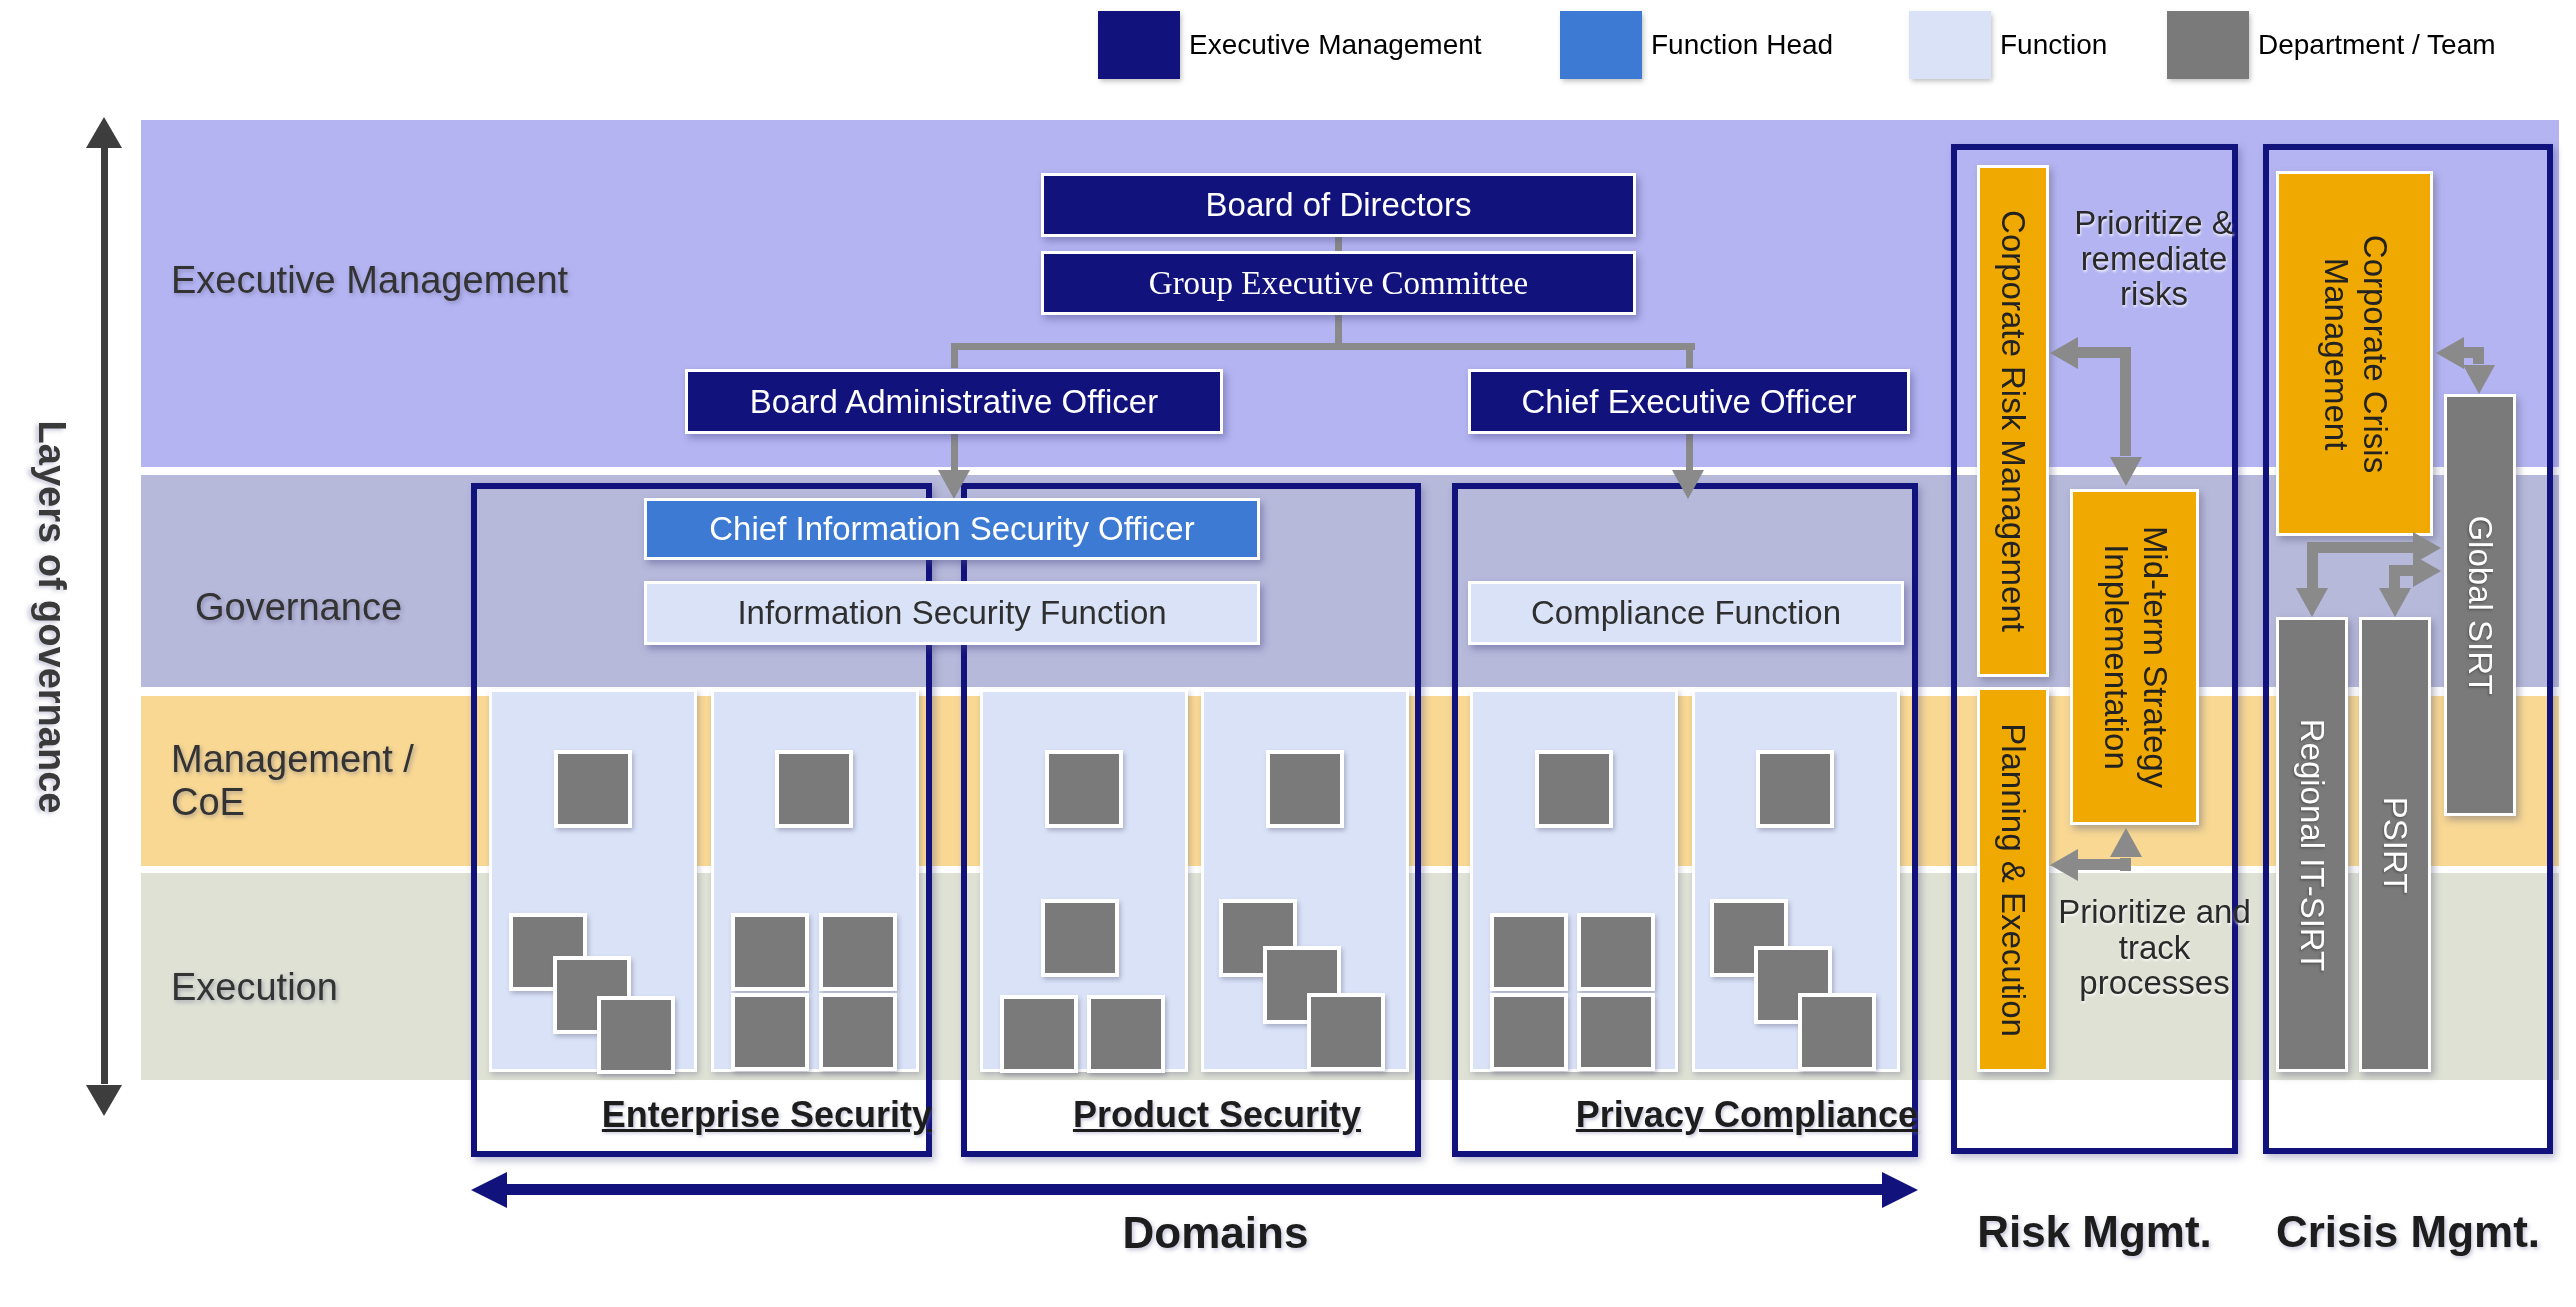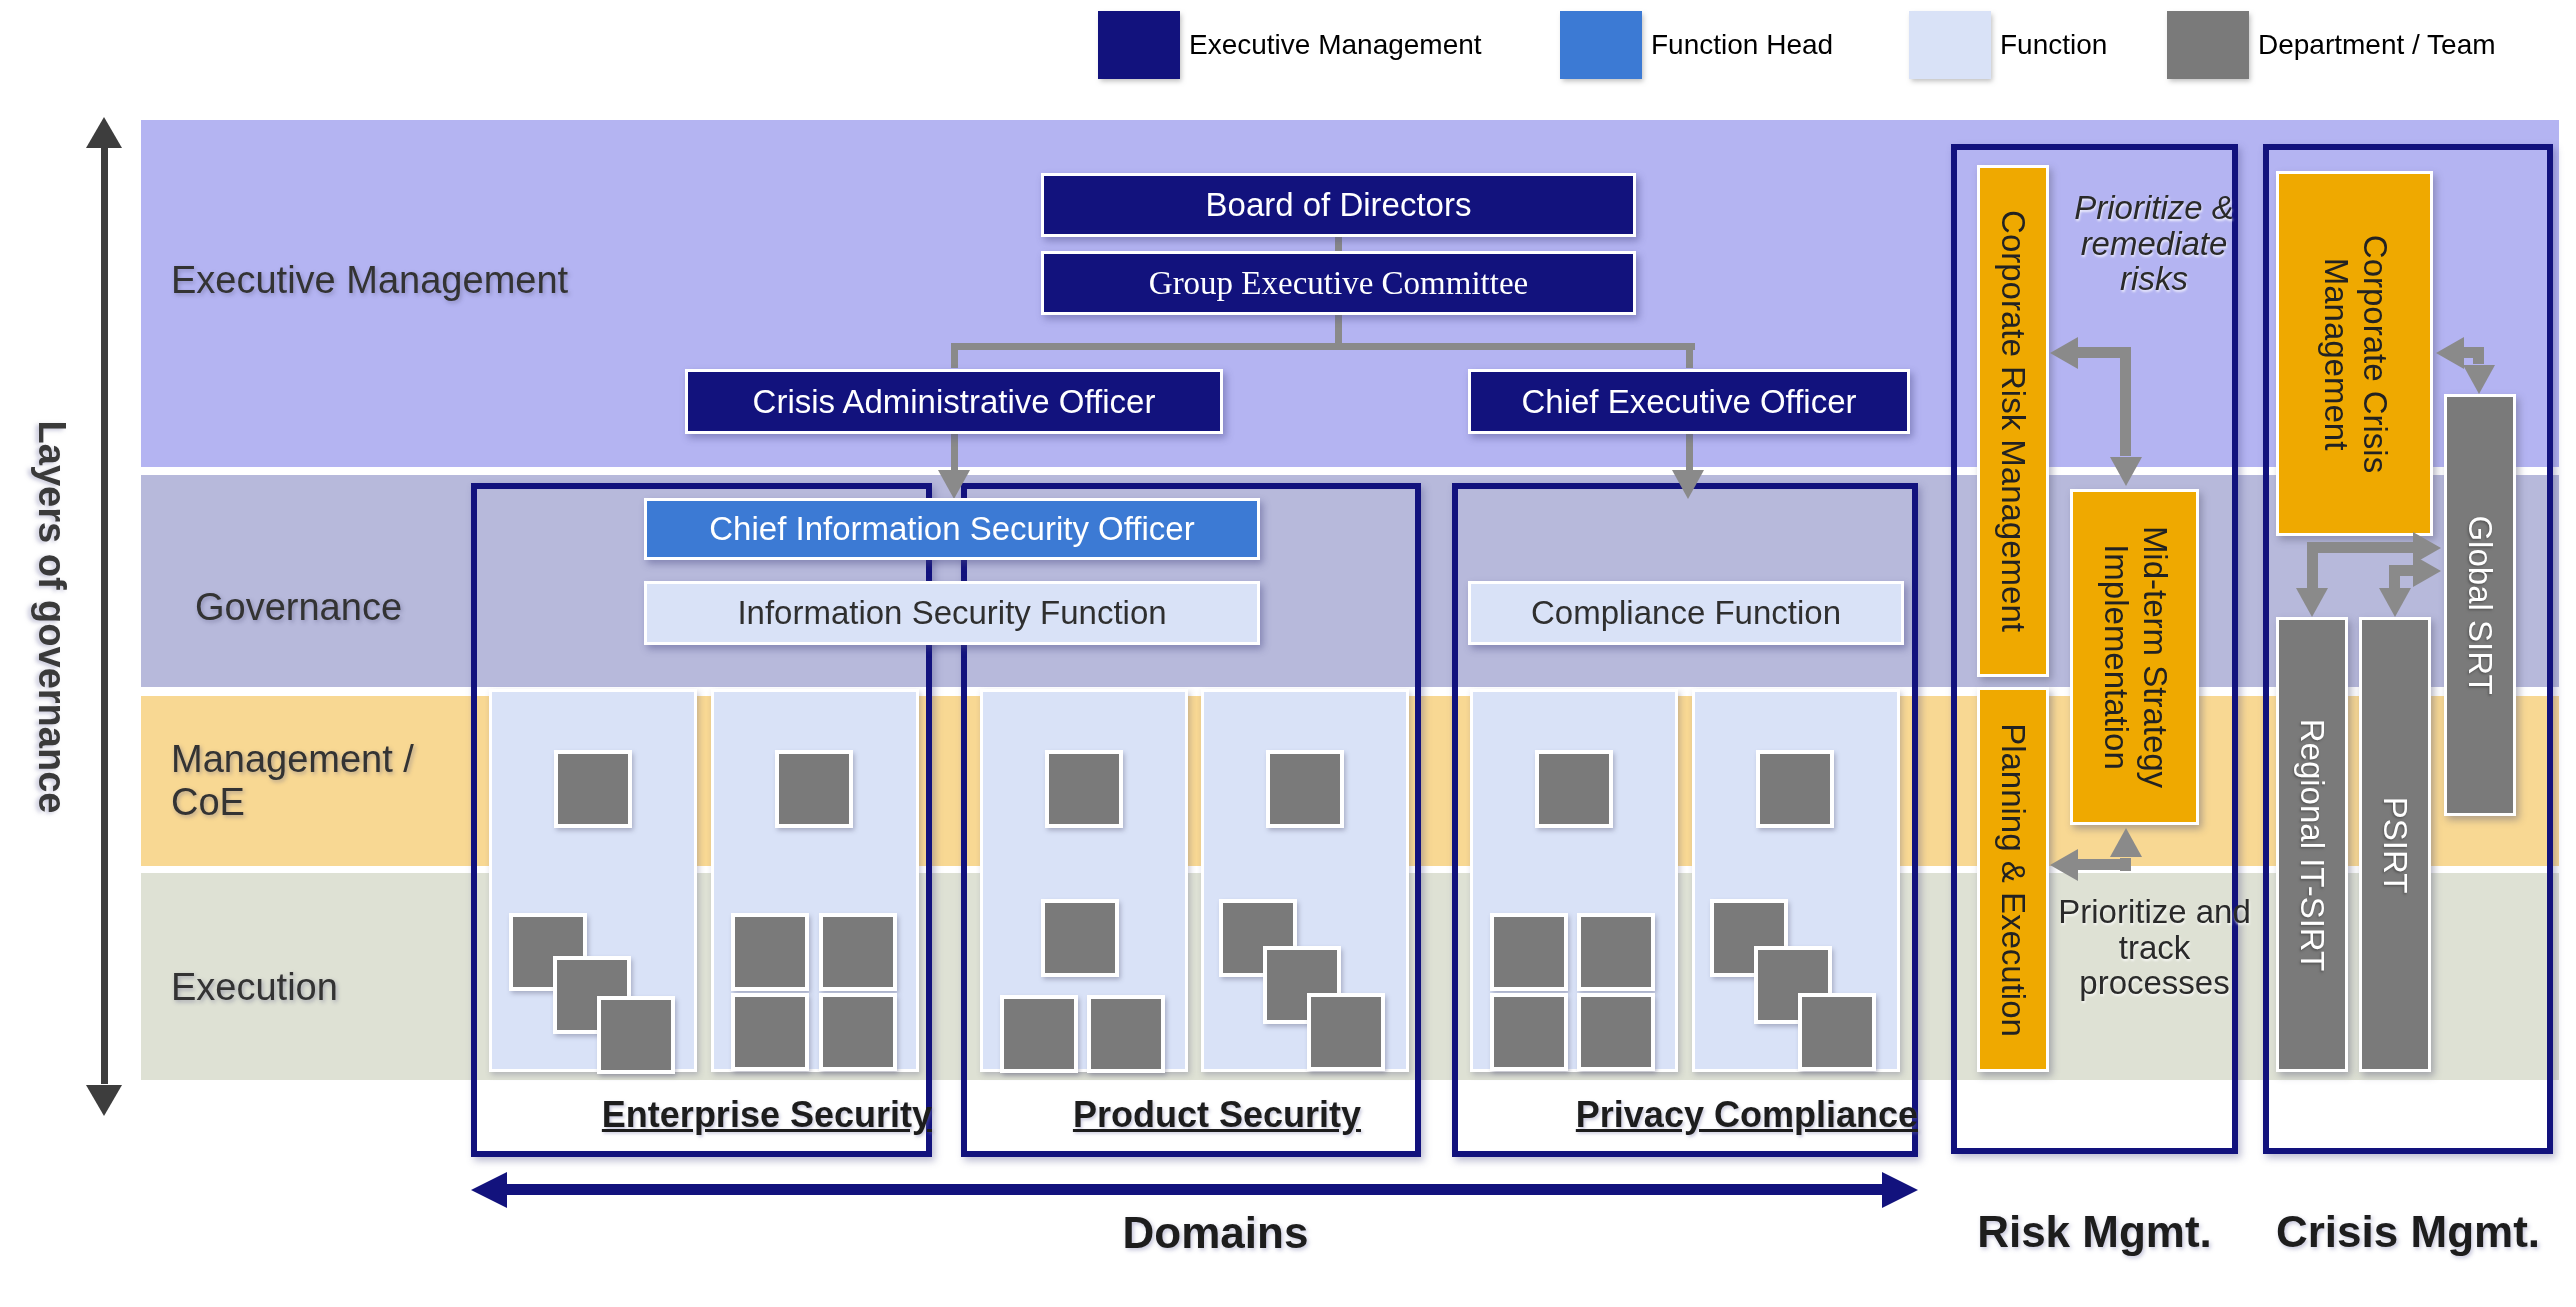--- a/index.html
+++ b/index.html
@@ -159,40 +159,40 @@
   <div class="shaft" style="left:1686px;top:434px;width:7.3px;height:36px;"></div>
   <div class="tri t-down-g" style="left:1672px;top:470px;"></div>
 
   <div class="orgbox bg-navy" style="left:1041px;top:173px;width:595px;height:64px;">
     <span>Board of Directors</span>
   </div>
   <div class="orgbox bg-navy" style="left:1041px;top:251px;width:595px;height:64px;font-family:Liberation Serif, serif;">
     <span>Group Executive Committee</span>
   </div>
   <div class="orgbox bg-navy" style="left:685px;top:369px;width:538px;height:65px;">
-    <span>Crisis Administrative Officer</span>
+    <span>Board Administrative Officer</span>
   </div>
   <div class="orgbox bg-navy" style="left:1468px;top:369px;width:442px;height:65px;align-items:center;">
     <span>Chief Executive Officer</span>
   </div>
   <div class="orgbox bg-blue" style="left:644px;top:498px;width:616px;height:62px;">
     <span>Chief Information Security Officer</span>
   </div>
   <div class="orgbox bg-light" style="left:644px;top:581px;width:616px;height:64px;">
     <span>Information Security Function</span>
   </div>
   <div class="orgbox bg-light" style="left:1468px;top:581px;width:436px;height:64px;">
     <span>Compliance Function</span>
   </div>
 
   <div class="outline" style="left:1951px;top:144px;width:287px;height:1010px;"></div>
   <div class="vbox bg-orange" style="left:1977px;top:165px;width:72px;height:512px;">
     <div class="vtext">Corporate Risk Management</div>
   </div>
-  <div class="note" style="left:2058px;top:190px;width:192px;font-style:italic;">Prioritize &amp; remediate risks</div>
+  <div class="note" style="left:2058px;top:205px;width:192px;">Prioritize &amp; remediate risks</div>
 
   <div class="tri t-left-g" style="left:2050px;top:337px;"></div>
   <div class="shaft" style="left:2078px;top:347px;width:51px;height:11.4px;"></div>
   <div class="shaft" style="left:2120px;top:347px;width:11.4px;height:109px;"></div>
   <div class="tri t-down-g" style="left:2110px;top:457px;"></div>
   <div class="vbox bg-orange" style="left:2070px;top:489px;width:129px;height:336px;">
     <div class="vtext">
       <span>Mid-term Strategy</span>
       <span>Implementation</span>
     </div>

